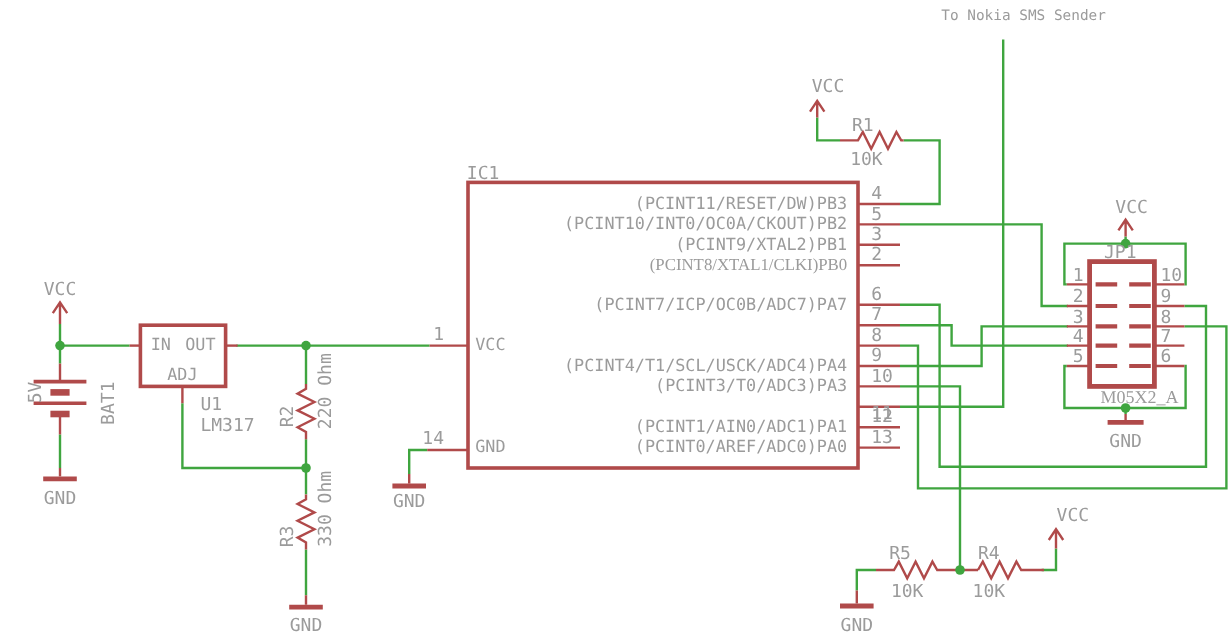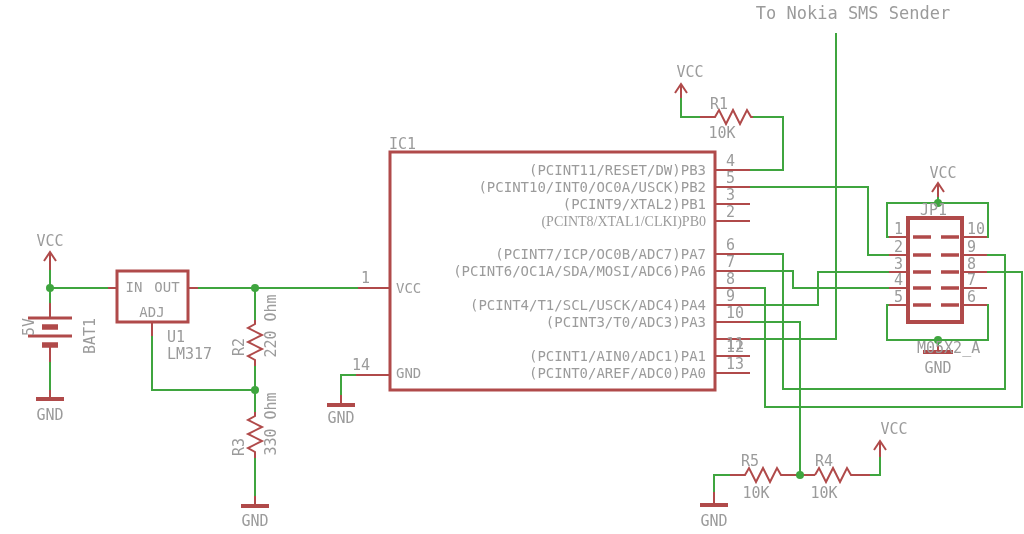--- a/index.html
+++ b/index.html
@@ -7,21 +7,21 @@
     --symbol:#b04a4a;
     --label:#9b9b9b;
     --bg:#ffffff;
   }
   html,body{margin:0;padding:0;background:var(--bg);}
   #stage{position:relative;width:1024px;height:534px;background:var(--bg);overflow:hidden;
          font-family:"DejaVu Sans Mono",monospace;}
   #wires{position:absolute;left:0;top:0;}
   .t{position:absolute;font:14px/1.1 "DejaVu Sans Mono",monospace;color:var(--label);white-space:pre;}
   .s15{font-size:15px;}
-  .s17{font-size:17px;}
+  .s17{font-size:12px;}
   .c{transform:translate(-50%,-50%);}
   .rot{transform:translate(-50%,-50%) rotate(-90deg);}
   .ra{text-align:right;}
 </style>
 </head>
 <body>
 
 <div id="stage">
 
   <svg id="wires" width="1024" height="534" viewBox="0 0 1024 534">
@@ -186,36 +186,35 @@
   <div class="t s15" style="left:726px;top:237px;">6</div>
   <div class="t s15" style="left:726px;top:254px;">7</div>
   <div class="t s15" style="left:726px;top:271px;">8</div>
   <div class="t s15" style="left:726px;top:288px;">9</div>
   <div class="t s15" style="left:726px;top:305px;">10</div>
   <div class="t s15" style="left:726px;top:336px;">11</div>
   <div class="t s15" style="left:726px;top:339px;">12</div>
   <div class="t s15" style="left:726px;top:356px;">13</div>
 
   <div class="t ra" style="right:318px;top:163px;">(PCINT11/RESET/DW)PB3</div>
-  <div class="t ra" style="right:318px;top:180px;">(PCINT10/INT0/OC0A/USCK)PB2</div>
+  <div class="t ra" style="right:318px;top:180px;">(PCINT10/INT0/OC0A/CKOUT)PB2</div>
   <div class="t ra" style="right:318px;top:197px;">(PCINT9/XTAL2)PB1</div>
   <div class="t ra" style="right:318px;top:214px;font-family:Liberation Serif, serif;">(PCINT8/XTAL1/CLKI)PB0</div>
   <div class="t ra" style="right:318px;top:247px;">(PCINT7/ICP/OC0B/ADC7)PA7</div>
-  <div class="t ra" style="right:318px;top:264px;">(PCINT6/OC1A/SDA/MOSI/ADC6)PA6</div>
   <div class="t ra" style="right:318px;top:298px;">(PCINT4/T1/SCL/USCK/ADC4)PA4</div>
   <div class="t ra" style="right:318px;top:315px;">(PCINT3/T0/ADC3)PA3</div>
   <div class="t ra" style="right:318px;top:349px;">(PCINT1/AIN0/ADC1)PA1</div>
   <div class="t ra" style="right:318px;top:366px;">(PCINT0/AREF/ADC0)PA0</div>
 
   <div class="t c s15" style="left:690px;top:72px;">VCC</div>
   <div class="t c s15" style="left:719px;top:104px;">R1</div>
   <div class="t c s15" style="left:722px;top:133px;">10K</div>
 
   <div class="t s15" style="left:920px;top:202px;">JP1</div>
-  <div class="t s15" style="left:917px;top:340px;">M05X2_A</div>
+  <div class="t s15" style="left:917px;top:324px;font-family:Liberation Serif, serif;">M05X2_A</div>
   <div class="t c s15" style="left:943px;top:173px;">VCC</div>
   <div class="t c s15" style="left:938px;top:368px;">GND</div>
 
   <div class="t s15 ra" style="left:874px;top:221px;width:29px;">1</div>
   <div class="t s15 ra" style="left:874px;top:239px;width:29px;">2</div>
   <div class="t s15 ra" style="left:874px;top:256px;width:29px;">3</div>
   <div class="t s15 ra" style="left:874px;top:272px;width:29px;">4</div>
   <div class="t s15 ra" style="left:874px;top:289px;width:29px;">5</div>
   <div class="t s15" style="left:967px;top:221px;">10</div>
   <div class="t s15" style="left:967px;top:239px;">9</div>

